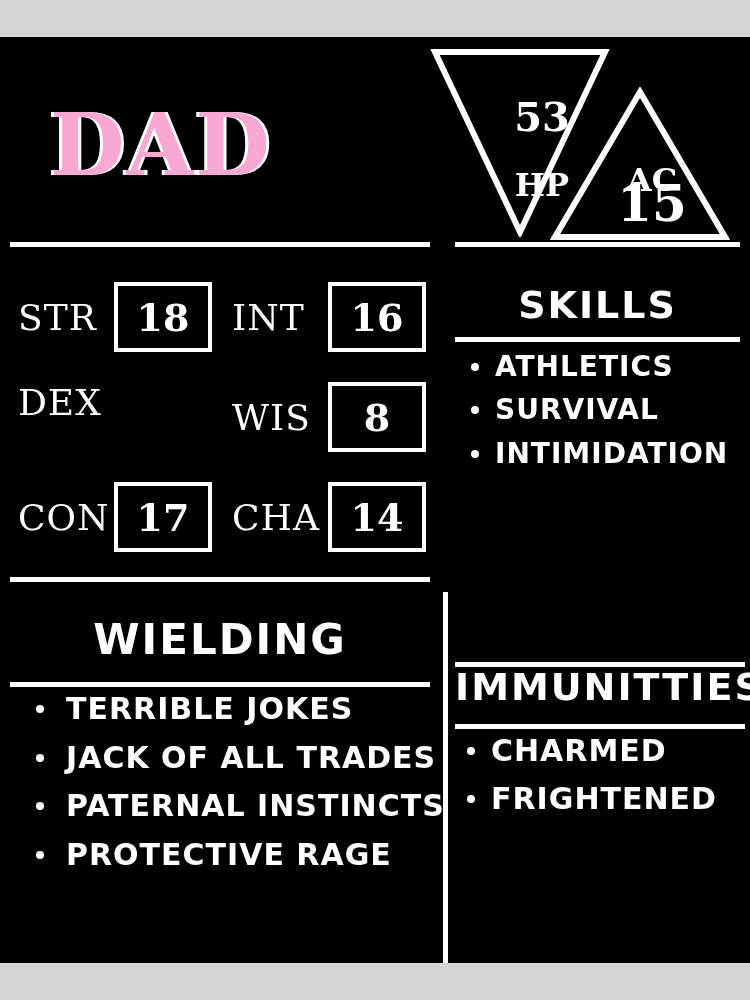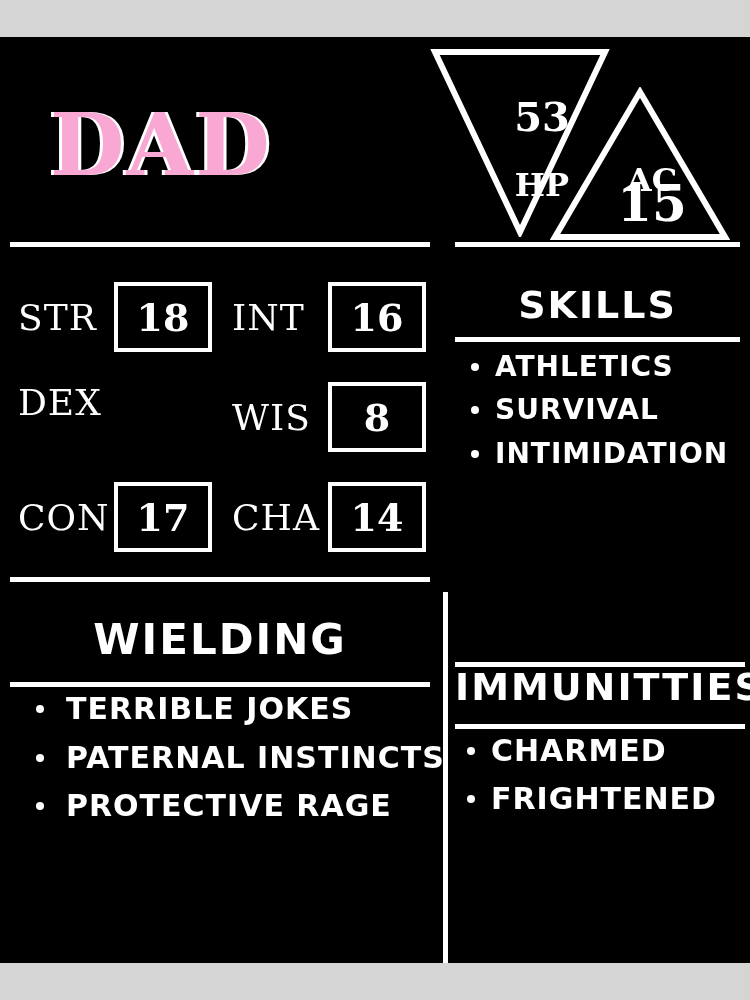--- a/index.html
+++ b/index.html
@@ -299,20 +299,21 @@
         <li>ATHLETICS</li>
         <li>SURVIVAL</li>
         <li>INTIMIDATION</li>
       </ul>
     </div>
 
     <div class="wielding">
       <div class="sect-title">WIELDING</div>
       <ul class="bullets">
         <li>TERRIBLE JOKES</li>
+        <li>JACK OF ALL TRADES</li>
         <li>PATERNAL INSTINCTS</li>
         <li>PROTECTIVE RAGE</li>
       </ul>
     </div>
 
     <div class="immunities">
       <div class="sect-title">IMMUNITTIES</div>
       <ul class="bullets">
         <li>CHARMED</li>
         <li>FRIGHTENED</li>

